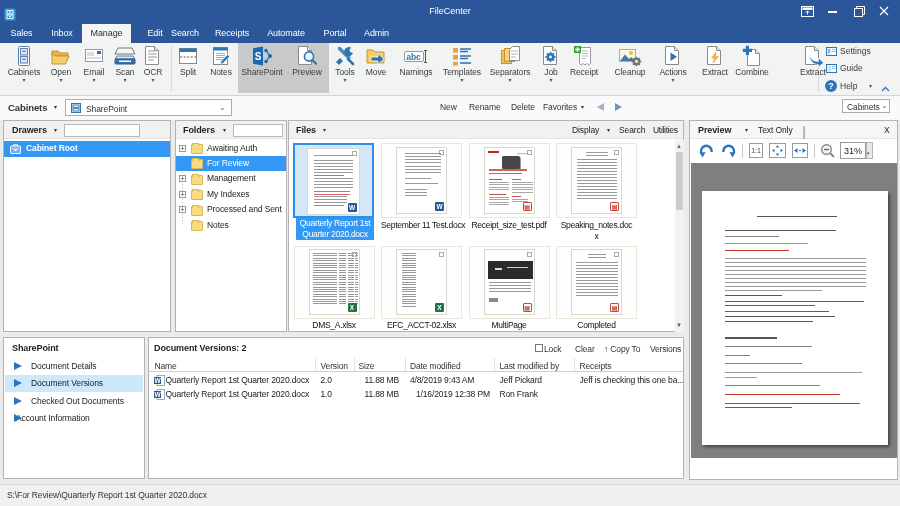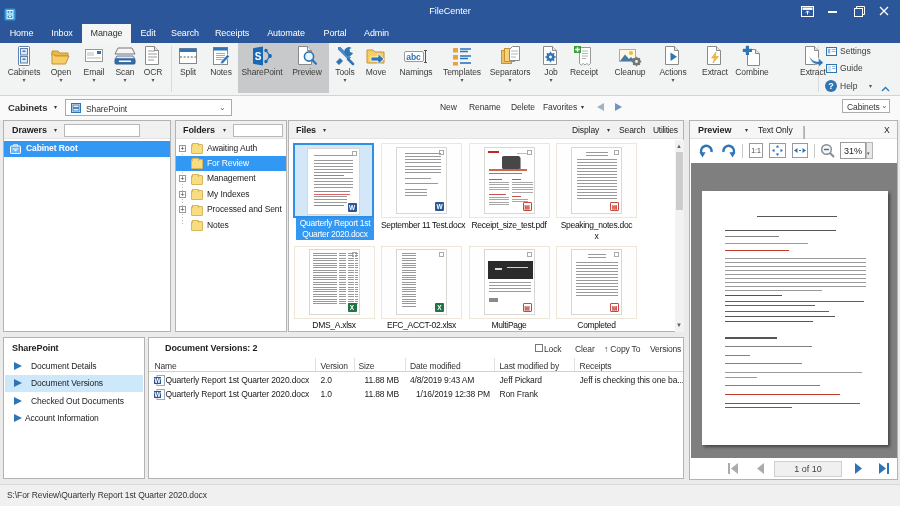--- a/index.html
+++ b/index.html
@@ -80,24 +80,24 @@
   <svg class="abs" style="left:854px;top:6px" width="11" height="11" viewBox="0 0 11 11">
         <rect x="0.5" y="2.5" width="8" height="8" fill="none" stroke="#fff" stroke-width="1"></rect>
         <path d="M2.5 2.5 L2.5 0.5 L10.5 0.5 L10.5 8.5 L8.5 8.5" fill="none" stroke="#fff" stroke-width="1"></path>
       </svg>
   <svg class="abs" style="left:879px;top:6px" width="10" height="10" viewBox="0 0 10 10">
         <path d="M1 1 L9 9 M9 1 L1 9" stroke="#fff" stroke-width="1.3"></path>
       </svg>
 </div>
 
 <div id="tabs">
-  <div class="tab" style="left:4px;width:35px;">Home</div>
+  <div class="tab" style="left:4px;width:35px;">Sales</div>
   <div class="tab" style="left:44px;width:36px;">Inbox</div>
   <div class="tab active" style="left:82px;width:49px;">Manage</div>
-  <div class="tab" style="left:133px;width:30px;text-align:center;">Edit</div>
+  <div class="tab" style="left:140px;width:30px;text-align:center;">Edit</div>
   <div class="tab" style="left:166px;width:38px;">Search</div>
   <div class="tab" style="left:207px;width:50px;">Receipts</div>
   <div class="tab" style="left:259px;width:54px;">Automate</div>
   <div class="tab" style="left:316px;width:38px;">Portal</div>
   <div class="tab" style="left:356px;width:41px;">Admin</div>
 </div>
 
 <div id="ribbon">
   <div class="rbsel"></div>
   <div class="rsep" style="left:171px;"></div>
@@ -591,49 +591,32 @@
 <div class="pl" style="left:23px;top:163.5px;width:25px;background:#818181;height:1.2px;"></div>
 <div class="pl" style="left:23px;top:172.3px;width:77px;background:#818181;height:1.2px;"></div>
 <div class="pl" style="left:23px;top:181.2px;width:137px;background:#9a9a9a;height:1px;"></div>
 <div class="pl" style="left:23px;top:185.5px;width:32px;background:#9a9a9a;height:1px;"></div>
 <div class="pl" style="left:23px;top:194.2px;width:95px;background:#818181;height:1.2px;"></div>
 <div class="pl" style="left:23px;top:203.1px;width:115px;background:#c23b2a;height:1.2px;"></div>
 <div class="pl" style="left:23px;top:212px;width:135px;background:#c23b2a;height:1px;"></div>
 <div class="pl" style="left:23px;top:216.3px;width:67px;background:#c23b2a;height:1px;"></div>
         </div>
   </div>
-  <div id="pvnav" class="abs" style="left:0;top:337px;width:207px;height:21px;background:#fff;">
-        <svg class="abs" style="left:37px;top:5px" width="12" height="11" viewBox="0 0 12 11">
-          <rect x="1" y="0" width="2" height="11" fill="#ababab"></rect>
-          <path d="M11 0 L11 11 L4 5.5 Z" fill="#ababab"></path>
-        </svg>
-<svg class="abs" style="left:66px;top:5px" width="9" height="11" viewBox="0 0 9 11">
-          <path d="M8 0 L8 11 L1 5.5 Z" fill="#ababab"></path>
-        </svg>
-<div class="abs" style="left:84px;top:3px;width:68px;height:16px;background:#f0f0f0;border:1px solid #d0d0d0;font-size:9px;color:#444;text-align:center;line-height:15px;">1 of 10</div>
-<svg class="abs" style="left:164px;top:5px" width="9" height="11" viewBox="0 0 9 11">
-          <path d="M1 0 L1 11 L8 5.5 Z" fill="#2e75b6"></path>
-        </svg>
-<svg class="abs" style="left:188px;top:5px" width="12" height="11" viewBox="0 0 12 11">
-          <path d="M1 0 L1 11 L8 5.5 Z" fill="#2e75b6"></path>
-          <rect x="9" y="0" width="2" height="11" fill="#2e75b6"></rect>
-        </svg>
-      </div>
 </div>
 
 <div class="panel" id="sp" style="left:3px;top:337px;width:142px;height:142px;">
   <div class="abs pbold" style="left:8px;top:5px;">SharePoint</div>
   <div class="spitem" style="top:20px;"><i class="tri" style="left:9px;top:4px;"></i><span style="margin-left:26px;">Document Details</span></div>
   <div class="spitem" style="top:37px;background:#cde8fb;"><i class="tri" style="left:9px;top:4px;"></i><span style="margin-left:26px;">Document Versions</span></div>
   <div class="spitem" style="top:54.5px;"><i class="tri" style="left:9px;top:4px;"></i><span style="margin-left:26px;">Checked Out Documents</span></div>
-  <div class="spitem" style="top:72px;"><i class="tri" style="left:9px;top:4px;"></i><span style="margin-left:20px;">Account Information</span></div>
+  <div class="spitem" style="top:72px;"><i class="tri" style="left:9px;top:4px;"></i><span style="margin-left:11px;">Account Information</span></div>
 </div>
 
 <div class="panel" id="versions" style="left:148px;top:337px;width:536px;height:142px;">
-  <div class="abs pbold" style="left:16px;top:5px;">Document Versions: 2</div>
+  <div class="abs pbold" style="left:5px;top:5px;">Document Versions: 2</div>
   <div class="abs" style="left:386px;top:6px;width:8px;height:8px;border:1px solid #777;background:#fff;"></div>
   <div class="abs vcol" style="left:395px;top:6px;">Lock</div>
   <div class="abs vcol" style="left:426px;top:6px;">Clear</div>
   <div class="abs vcol" style="left:455px;top:6px;">↑ Copy To</div>
   <div class="abs vcol" style="left:501px;top:6px;letter-spacing:-0.2px;">Versions</div>
   <div id="vtable">
         <div class="abs" style="left:0;top:19px;right:0;height:14.5px;border-bottom:1px solid #d0d0d0;"></div>
 <div class="abs vcol" style="left:5.5px;top:22.5px;">Name</div>
 <div class="abs vcol" style="left:171.5px;top:22.5px;">Version</div>
 <div class="abs vcol" style="left:209.5px;top:22.5px;">Size</div>

